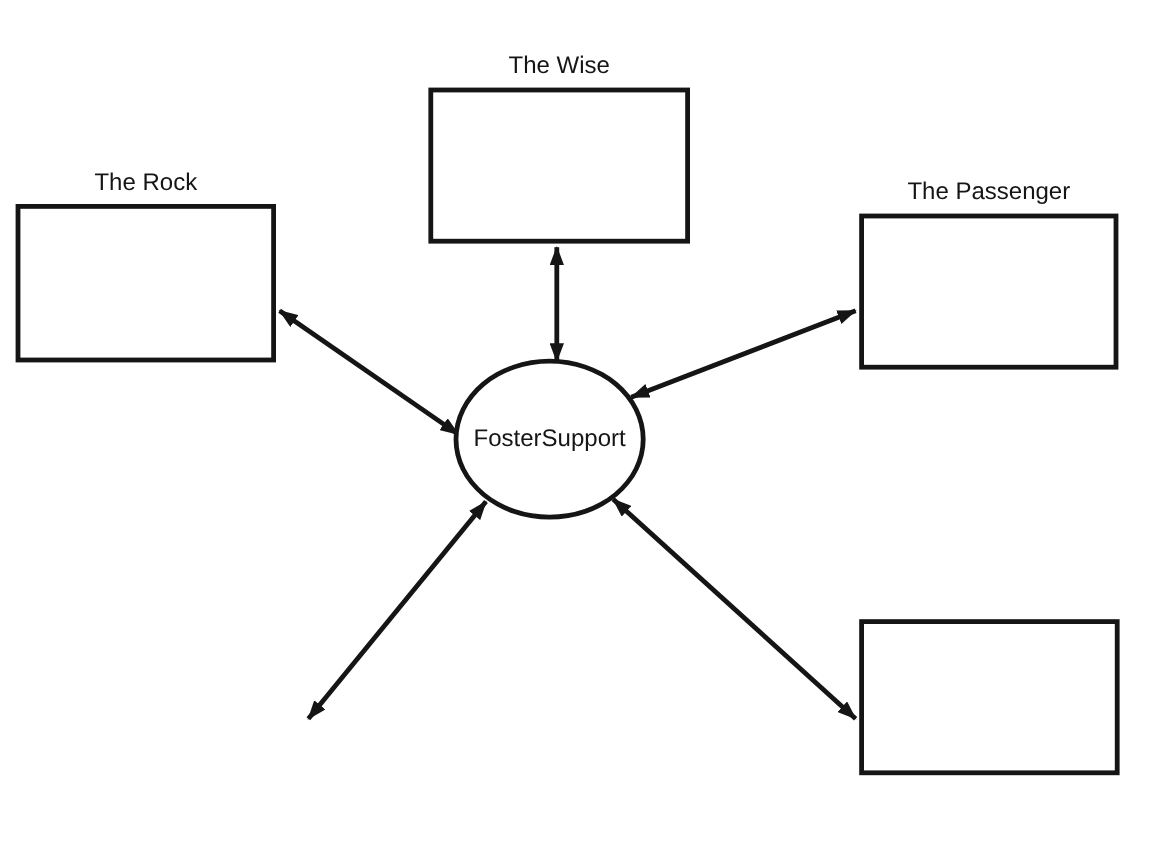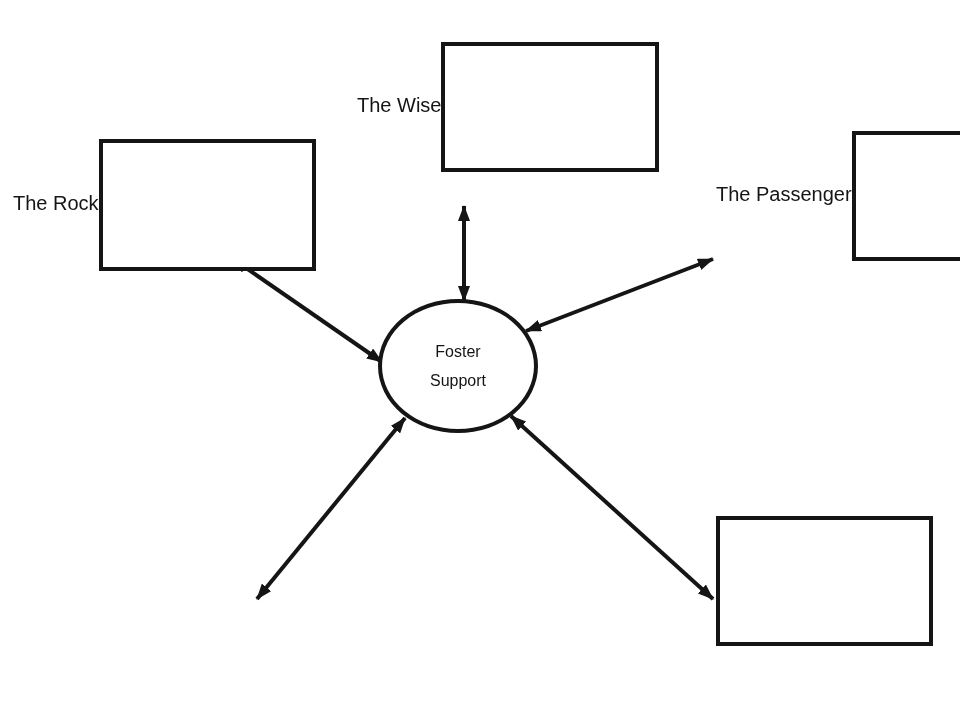--- a/index.html
+++ b/index.html
@@ -16,42 +16,42 @@
     color:var(--text);
     overflow:hidden;
   }
   .connector-layer{
     position:absolute;left:0;top:0;width:960px;height:720px;
     color:var(--stroke);
   }
   .connector-layer line{
     stroke:currentColor;stroke-width:4;
   }
-  .node{position:absolute;display:flex;flex-direction:row;align-items:center;}
+  .node{position:absolute;display:flex;flex-direction:column;align-items:center;}
   .node-label{
     font-size:20px;line-height:26px;height:26px;margin-bottom:5px;
     white-space:nowrap;text-align:center;color:var(--text);
   }
   .node-box{
     border:4px solid var(--stroke);
     background:var(--bg);
     box-sizing:border-box;
   }
   .node-wise{left:357px;top:42px;}      .node-wise .node-box{width:218px;height:130px;}
   .node-rock{left:13px;top:139px;}      .node-rock .node-box{width:217px;height:132px;}
-  .node-passenger{left:716px;top:131px;}.node-passenger .node-box{width:216px;height:130px;}
+  .node-passenger{left:716px;top:147px;}.node-passenger .node-box{width:216px;height:130px;}
   .node-advocate{left:35px;top:516px;}  .node-advocate .node-box{width:217px;height:131px;}
   .node-helping{left:716px;top:516px;}  .node-helping .node-box{width:217px;height:130px;}
 
   .center-ellipse{
     position:absolute;left:378px;top:299px;width:160px;height:134px;
     border:4px solid var(--stroke);border-radius:50%;
     box-sizing:border-box;background:var(--bg);
-    display:flex;flex-direction:column;align-items:center;justify-content:center;
-    font-size:16px;line-height:29px;text-align:center;
+    display:flex;flex-direction:row;align-items:center;justify-content:center;
+    font-size:20px;line-height:29px;text-align:center;
   }
   .title-block{
     position:absolute;left:332px;top:514px;width:260px;
     text-align:center;font-size:28px;line-height:39px;font-weight:bold;
     color:var(--text);
   }
 </style>
 </head>
 <body>
 

